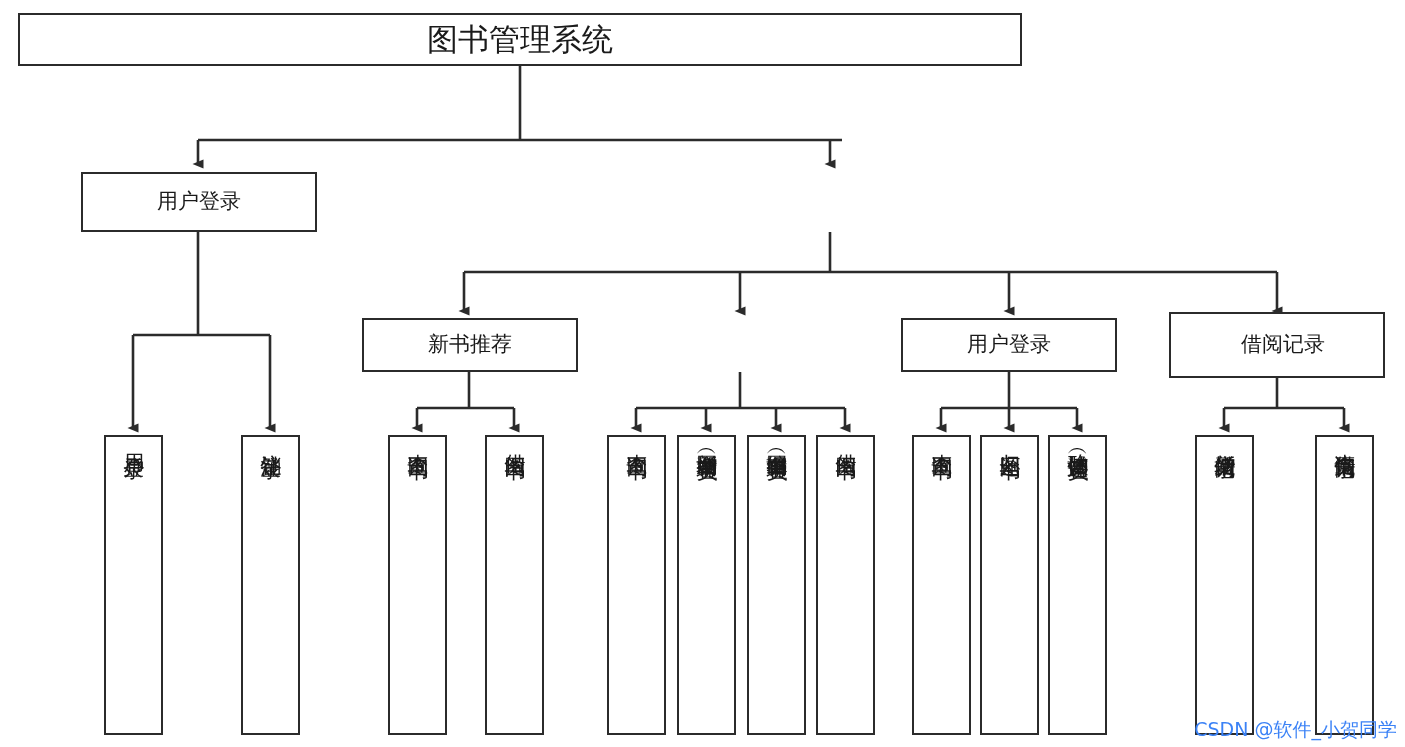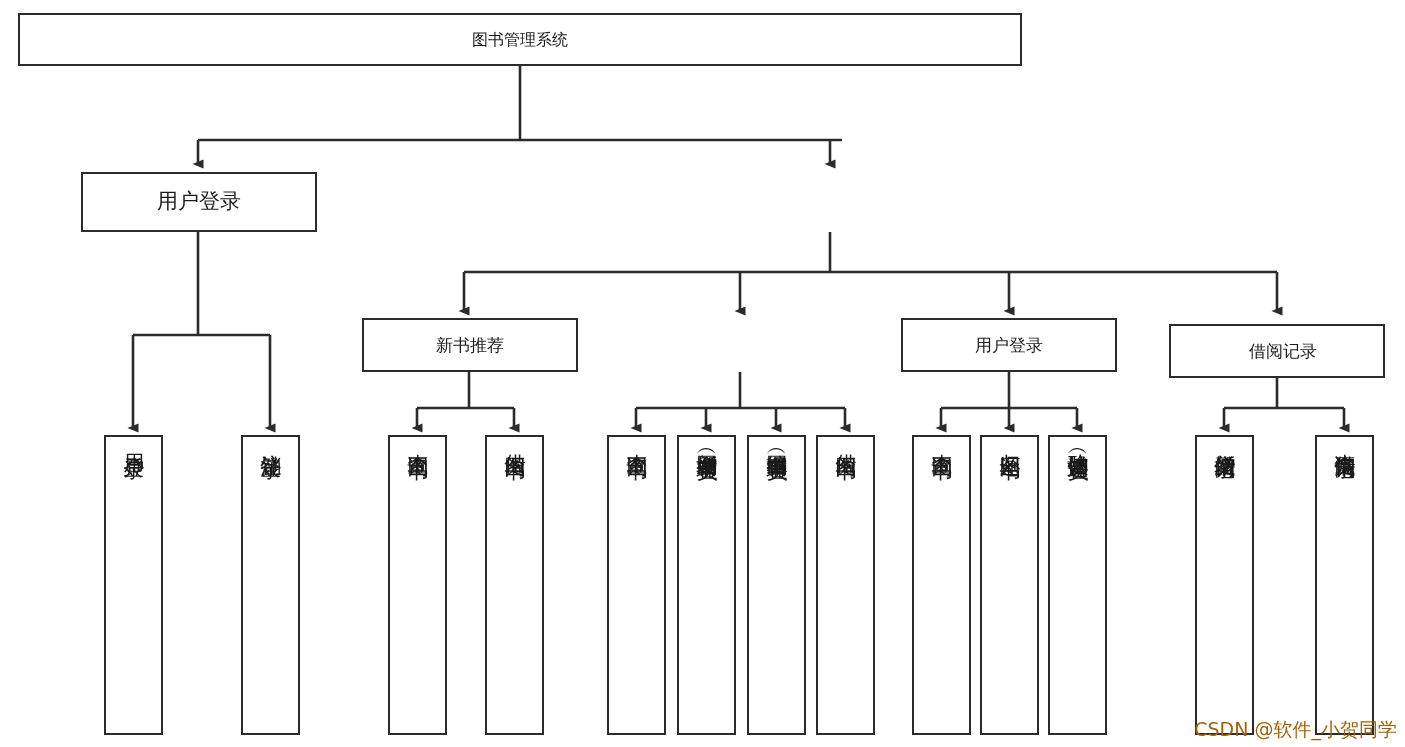--- a/index.html
+++ b/index.html
@@ -33,43 +33,43 @@
     justify-content: center;
     color: #1a1a1a;
     z-index: 2;
   }
   .node-label {
     display: block;
     text-align: center;
     line-height: 1.22;
     white-space: pre;
   }
-  .node.level-0 .node-label { font-size: 16px; }
+  .node.level-0 .node-label { font-size: 31px; }
   .node.level-1 .node-label { font-size: 21px; }
-  .node.level-2 .node-label { font-size: 17px; }
+  .node.level-2 .node-label { font-size: 21px; }
   .node.leaf {
     align-items: flex-start;
     justify-content: center;
     padding-top: 0;
   }
   .node.leaf .node-label {
     font-size: 21px;
     writing-mode: vertical-rl;
     text-orientation: upright;
     letter-spacing: 2px;
     line-height: 1;
     white-space: nowrap;
   }
   .node.leaf.fit-tall .node-label { letter-spacing: 1px; }
   .watermark {
     position: absolute;
     right: 8px;
     bottom: 4px;
     font-size: 19px;
-    color: #a16207;
+    color: #3b82f6;
     z-index: 5;
     white-space: nowrap;
   }
 </style>
 </head>
 <body>
 
 <div id="canvas">
 
   <svg id="wires" viewBox="0 0 1405 747">
@@ -129,21 +129,21 @@
   <div class="node level-1" style="left:81px; top:172px; width:236px; height:60px;">
     <span class="node-label">用户登录</span>
   </div>
 
   <div class="node level-2" style="left:362px; top:318px; width:216px; height:54px;">
     <span class="node-label">新书推荐</span>
   </div>
   <div class="node level-2" style="left:901px; top:318px; width:216px; height:54px;">
     <span class="node-label">用户登录</span>
   </div>
-  <div class="node level-2" style="left:1169px; top:324px; width:216px; height:54px;padding-left:12px;">
+  <div class="node level-2" style="left:1169px; top:312px; width:216px; height:66px;padding-left:12px;">
     <span class="node-label">借阅记录</span>
   </div>
 
   <div class="node leaf" style="left:104px; top:435px; width:59px; height:300px;">
     <span class="node-label">用户登录</span>
   </div>
   <div class="node leaf" style="left:241px; top:435px; width:59px; height:300px;">
     <span class="node-label">注销登录</span>
   </div>
 

